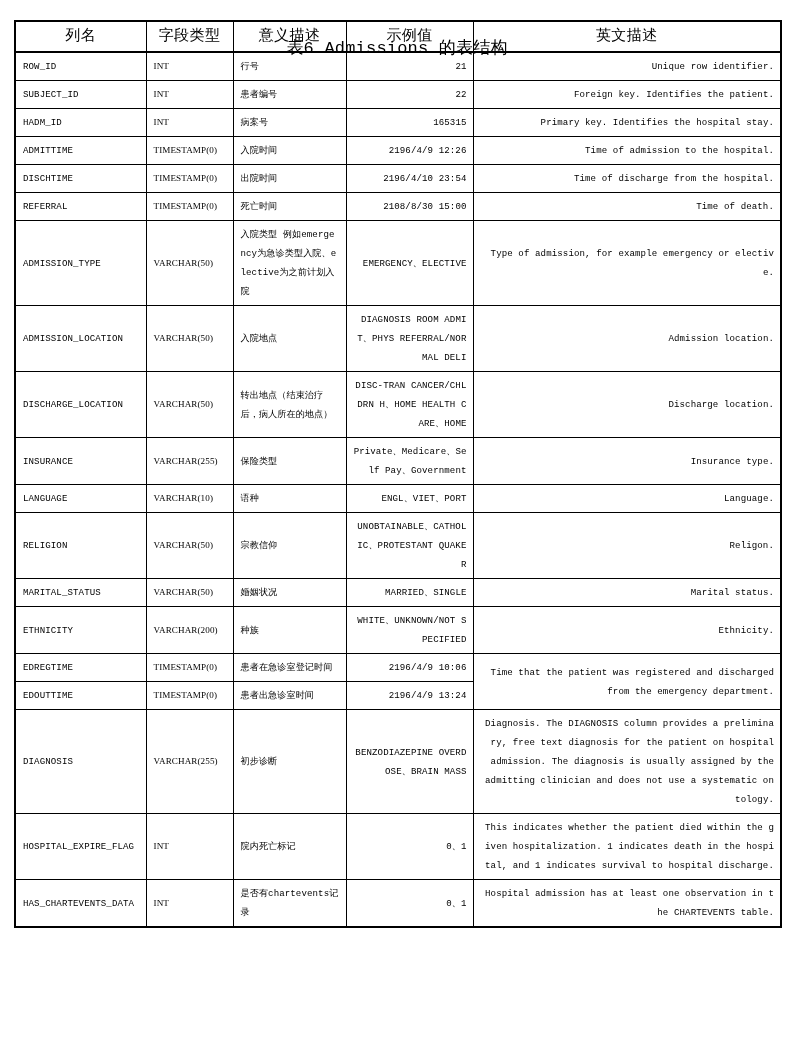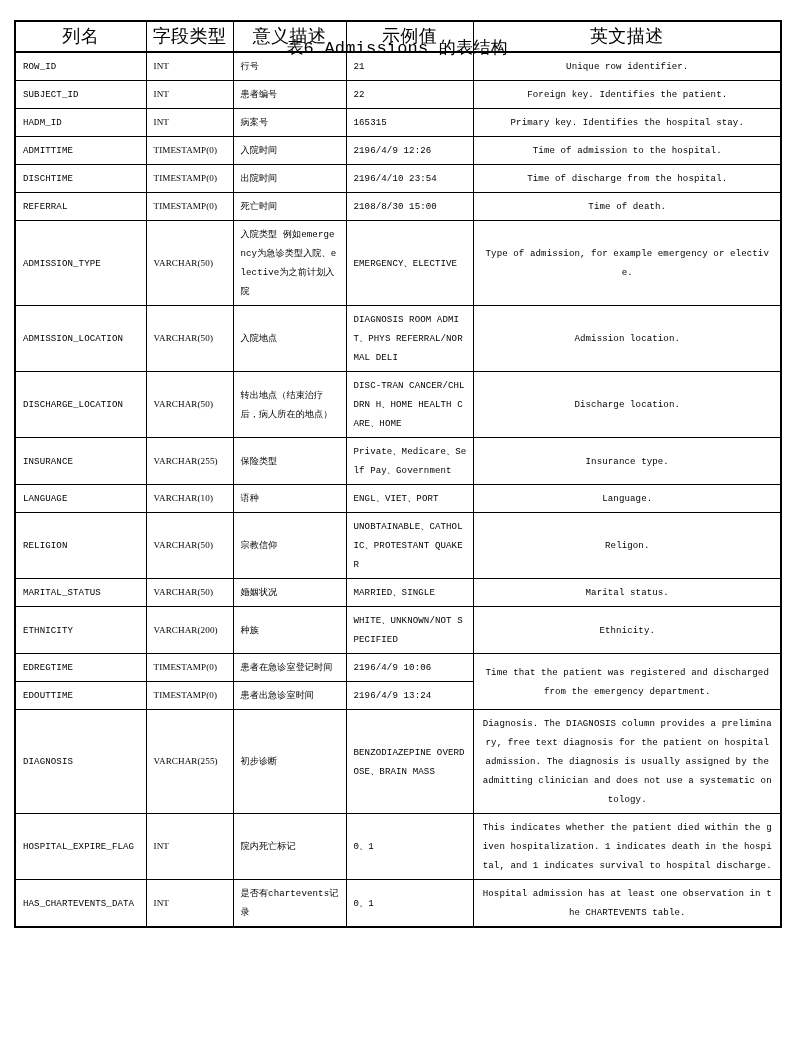--- a/index.html
+++ b/index.html
@@ -64,42 +64,42 @@
     line-height: 19px;
     letter-spacing: 0.1px;
     word-wrap: break-word;
     overflow-wrap: break-word;
     word-break: break-all;
   }
 
   
   table.struct thead th {
     text-align: center;
-    font-size: 18px;
+    font-size: 15px;
     line-height: 20px;
     height: 27px;
     padding: 1px 4px;
     border-bottom: 2px solid #000000;
     letter-spacing: 0.4px;
     word-break: keep-all;
   }
 
   
   col.c-name  { width: 131px; }
   col.c-type  { width: 87px;  }
   col.c-cn    { width: 113px; }
   col.c-val   { width: 127px; }
   col.c-en    { width: 308px; }
 
   
   td.name  { text-align: left; margin-left: 23px;   }
   td.type  { text-align: left;   letter-spacing: 0; font-family: Liberation Serif, serif; }
   td.cn    { text-align: left;   font-size: 10.4px; word-break: normal; margin-left: 32px; }
-  td.val   { text-align: left;   word-break: normal; }
-  td.en    { text-align: center;   word-break: normal; }
+  td.val   { text-align: right;   word-break: normal; }
+  td.en    { text-align: right;   word-break: normal; }
 
   td.cn, td.val, td.en { hyphens: none; }
 </style>
 </head>
 <body>
 
 <div class="page">
 
   <div class="table-caption">表6 Admissions 的表结构</div>
 

